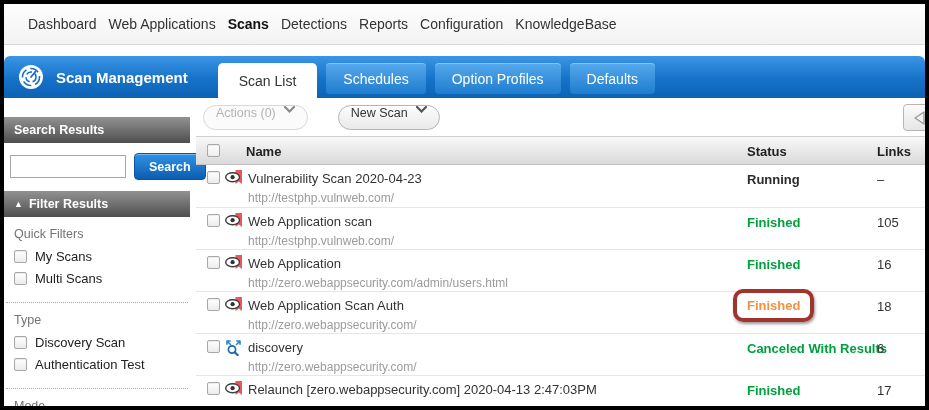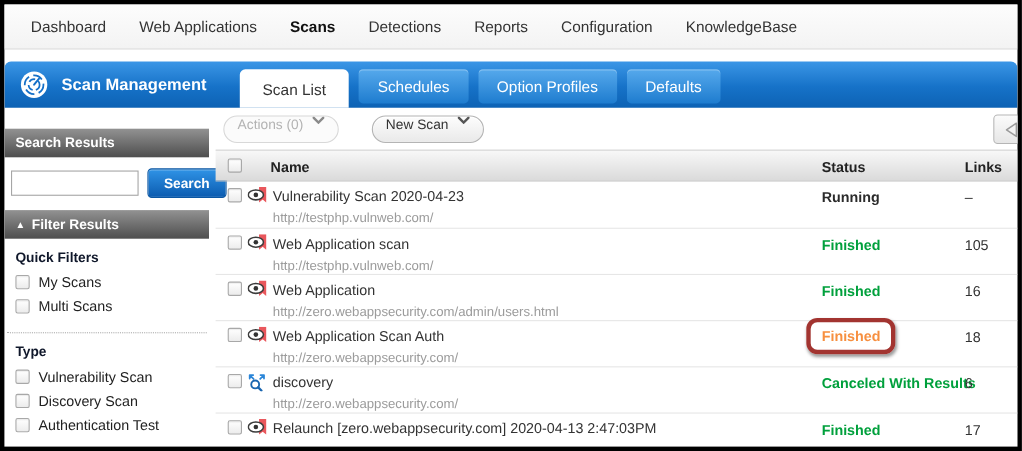--- a/index.html
+++ b/index.html
@@ -7,21 +7,21 @@
     margin: 0; width: 929px; height: 410px;
     font-family: "Liberation Sans", sans-serif;
     background: #fff;
   }
   .frame {
     width: 929px; height: 410px; border: 4px solid #000;
     overflow: hidden; background: #fff; position: relative;
   }
   
   .topnav {
-    height: 41px; display: flex; align-items: center; gap: 30px;
+    height: 41px; display: flex; align-items: center; gap: 12px;
     padding-left: 24px; background: linear-gradient(#fdfdfd, #f3f3f3);
     border-bottom: 1px solid #d9d9d9; font-size: 14px; color: #333;
   }
   .nav-item { cursor: default; white-space: nowrap; }
   .nav-item.active { font-weight: bold; color: #111; }
   
   .bluebar {
     margin-top: 11px; height: 42px; border-radius: 6px 6px 0 0;
     background: linear-gradient(180deg, #3b96e6 0%, #1672c8 55%, #0d62b4 100%);
     display: flex; align-items: center; padding-left: 14px;
@@ -56,21 +56,21 @@
   .search-row { display: flex; align-items: center; gap: 8px; padding: 10px 0 11px 6px; }
   .search-input { width: 116px; height: 23px; border: 1px solid #a6a6a6; padding: 0 5px; font-size: 13px; font-family: inherit; }
   .search-btn {
     height: 27px; padding: 0 14px; border: 1px solid #0a56a2; border-radius: 4px;
     background: linear-gradient(#2f93e6, #0c5cb0); color: #fff;
     font-weight: bold; font-size: 12.5px; font-family: inherit;
     box-shadow: inset 0 1px 0 rgba(255,255,255,.35); cursor: pointer;
   }
   .side-section { border-top: 1px dotted #adadad; margin: 0 2px; padding: 8px 8px 9px; }
   .side-section:first-child { border-top: none; }
-  .sec-title { font-weight: bold; font-size: 12.5px; color: #0f172a; margin: 2px 0 8px; }
+  .sec-title { font-weight: normal; font-size: 12.5px; color: #737373; margin: 2px 0 8px; }
   .opt { display: flex; align-items: center; gap: 8px; margin: 7px 0; font-size: 13px; color: #222; cursor: default; }
   .cb {
     width: 13px; height: 13px; border: 1px solid #a8a8a8; border-radius: 2px;
     background: linear-gradient(#fff, #ececec);
     box-shadow: inset 0 1px 1px rgba(0,0,0,.08); flex: none; display: inline-block;
   }
   
   .main { flex: 1; position: relative; }
   .toolbar { height: 38px; position: relative; padding: 7px 0 0 7px; display: flex; gap: 30px; }
   .btn {
@@ -162,24 +162,20 @@
   <label class="opt">
     <span class="cb"></span>
     <span class="opt-label">Multi Scans</span>
   </label>
 </div>
   </div>
 
   <div class="side-section">
     <div class="sec-title">Type</div>
     <div class="opts">
-  <label class="opt">
-    <span class="cb"></span>
-    <span class="opt-label">Vulnerability Scan</span>
-  </label>
 
   <label class="opt">
     <span class="cb"></span>
     <span class="opt-label">Discovery Scan</span>
   </label>
 
   <label class="opt">
     <span class="cb"></span>
     <span class="opt-label">Authentication Test</span>
   </label>

